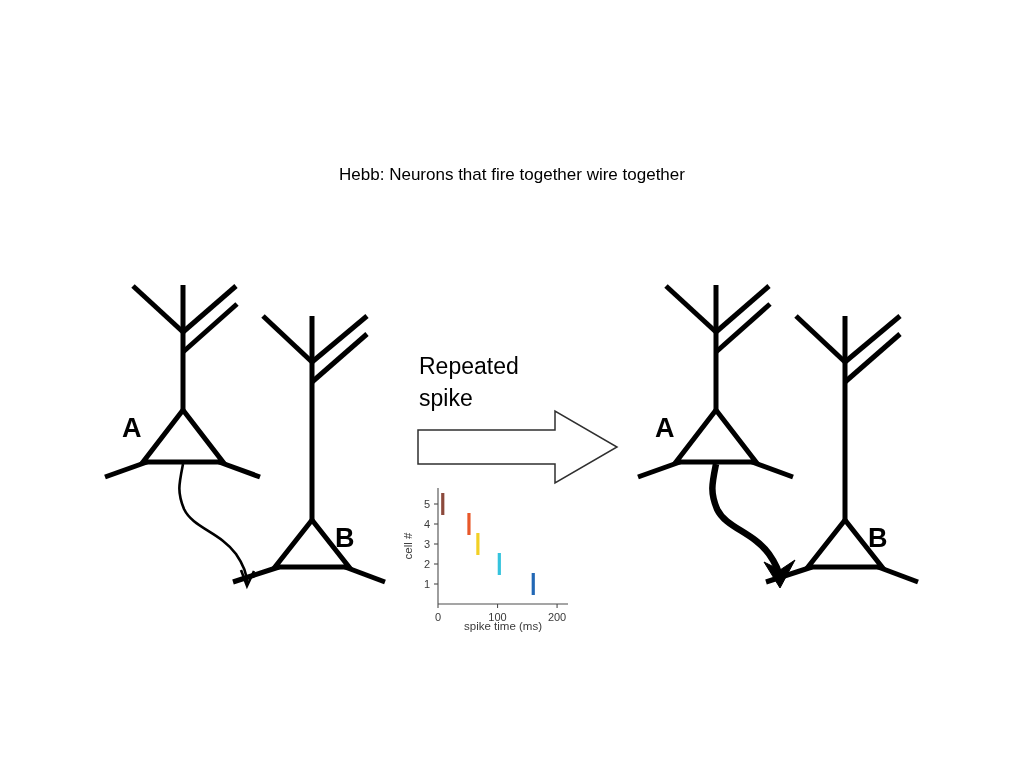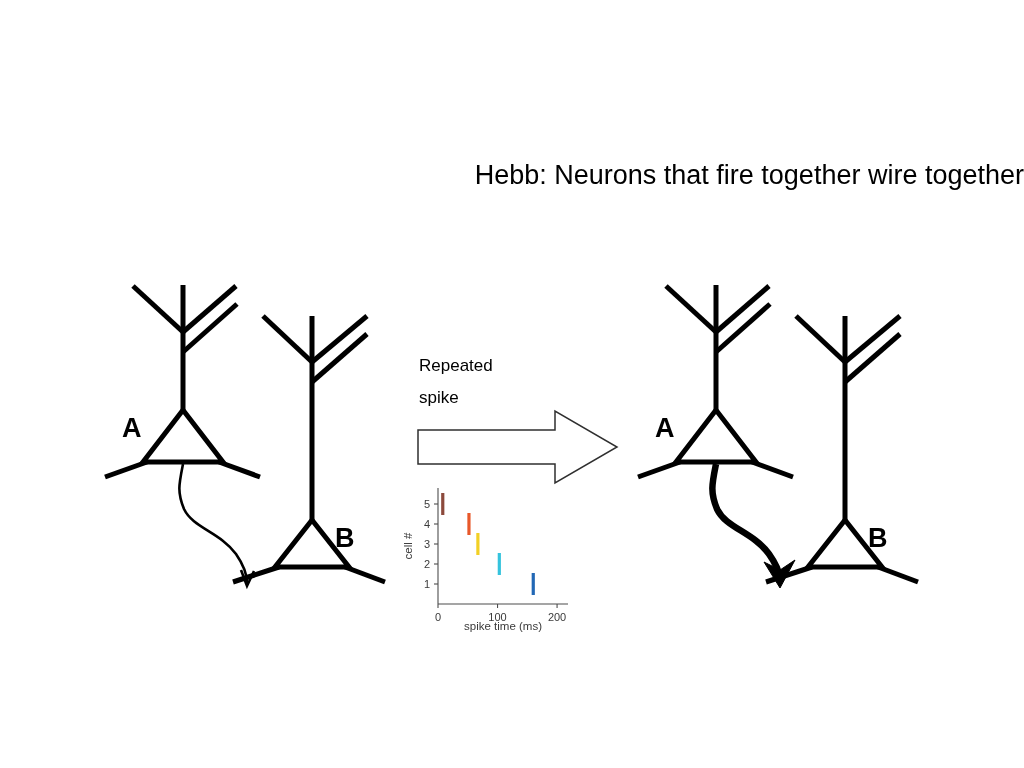--- a/index.html
+++ b/index.html
@@ -24,22 +24,22 @@
     height: 768px;
     background: #ffffff;
   }
 
   
   #slide-title {
     position: absolute;
     left: 0;
     top: 160px;
     width: 1024px;
-    text-align: right;
-    font-size: 27px;
+    text-align: center;
+    font-size: 17px;
     line-height: 30px;
     font-weight: 400;
     color: #000000;
     letter-spacing: 0px;
     white-space: nowrap;
   }
 
   
   .neuron-panel {
     position: absolute;
@@ -68,21 +68,21 @@
   }
   .label-a { left: 27px;  top: 145px; }
   .label-b { left: 240px; top: 255px; }
 
   
   #repeated-event-text {
     position: absolute;
     left: 419px;
     top: 350px;
     width: 170px;
-    font-size: 17px;
+    font-size: 23px;
     line-height: 32px;
     color: #000000;
   }
 
   
   #block-arrow {
     position: absolute;
     left: 415px;
     top: 408px;
     width: 205px;

